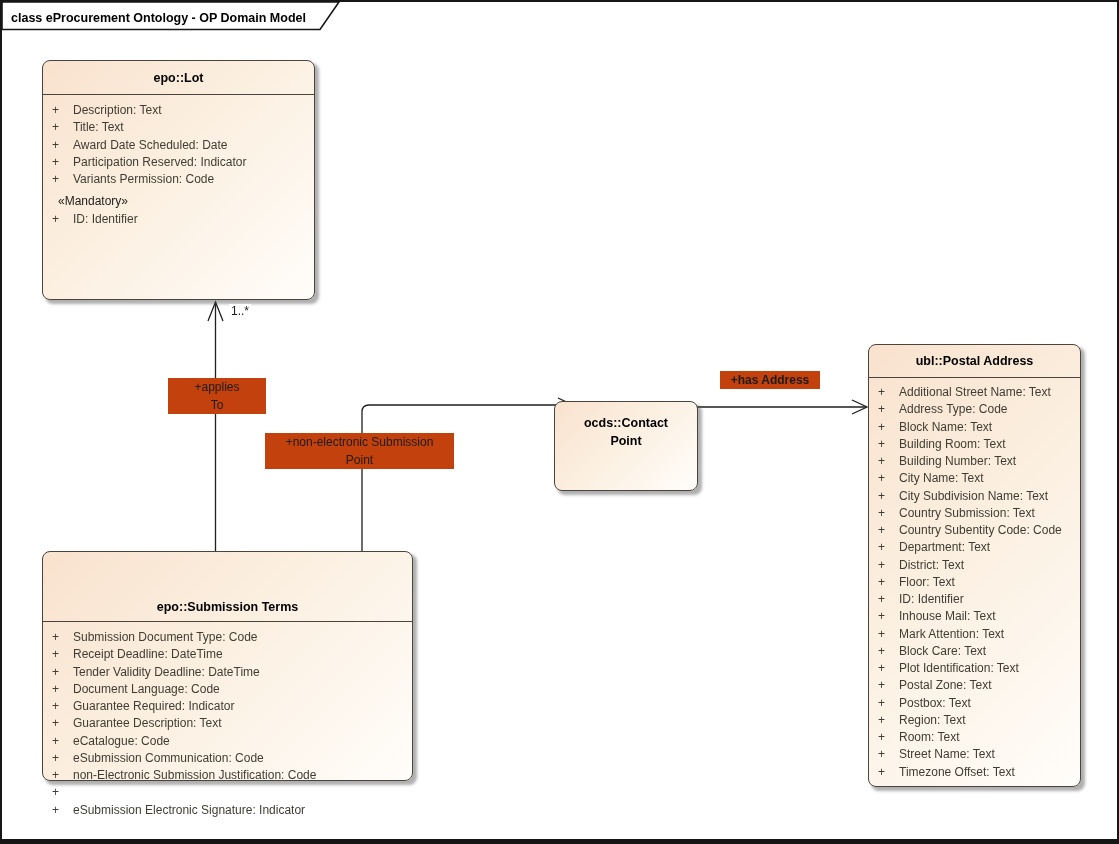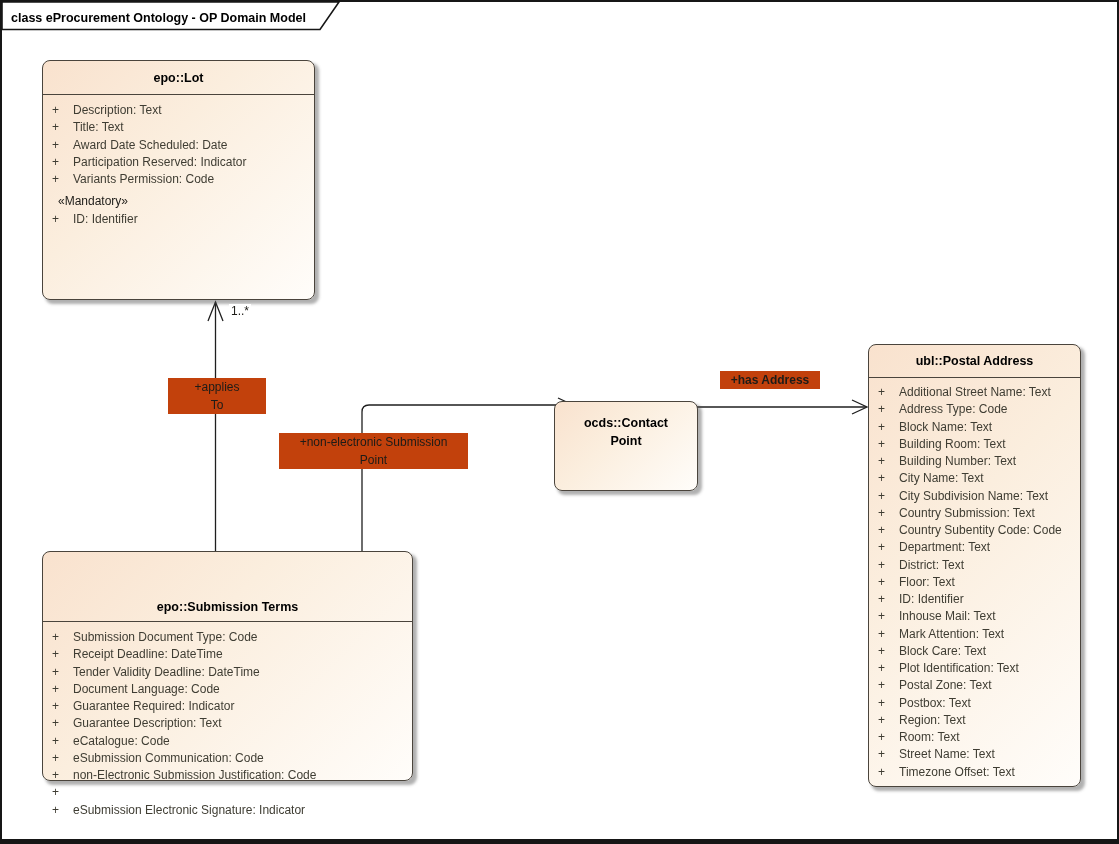--- a/index.html
+++ b/index.html
@@ -289,20 +289,20 @@
       </div>
       </div>
   </div>
 
   <div class="assoc-label" style="left:166px;top:376px;width:94px;">
     <div>+applies</div>
     <div>To</div>
   </div>
   <div class="multiplicity" style="left:227px;top:302px;">1..*</div>
 
-  <div class="assoc-label" style="left:277px;top:431px;width:185px;">
+  <div class="assoc-label" style="left:263px;top:431px;width:185px;">
     <div>+non-electronic Submission</div>
     <div>Point</div>
   </div>
 
   <div class="assoc-label" style="left:718px;top:369px;width:96px;font-weight:bold;">+has Address</div>
 
 </div>
 
 </body></html>

